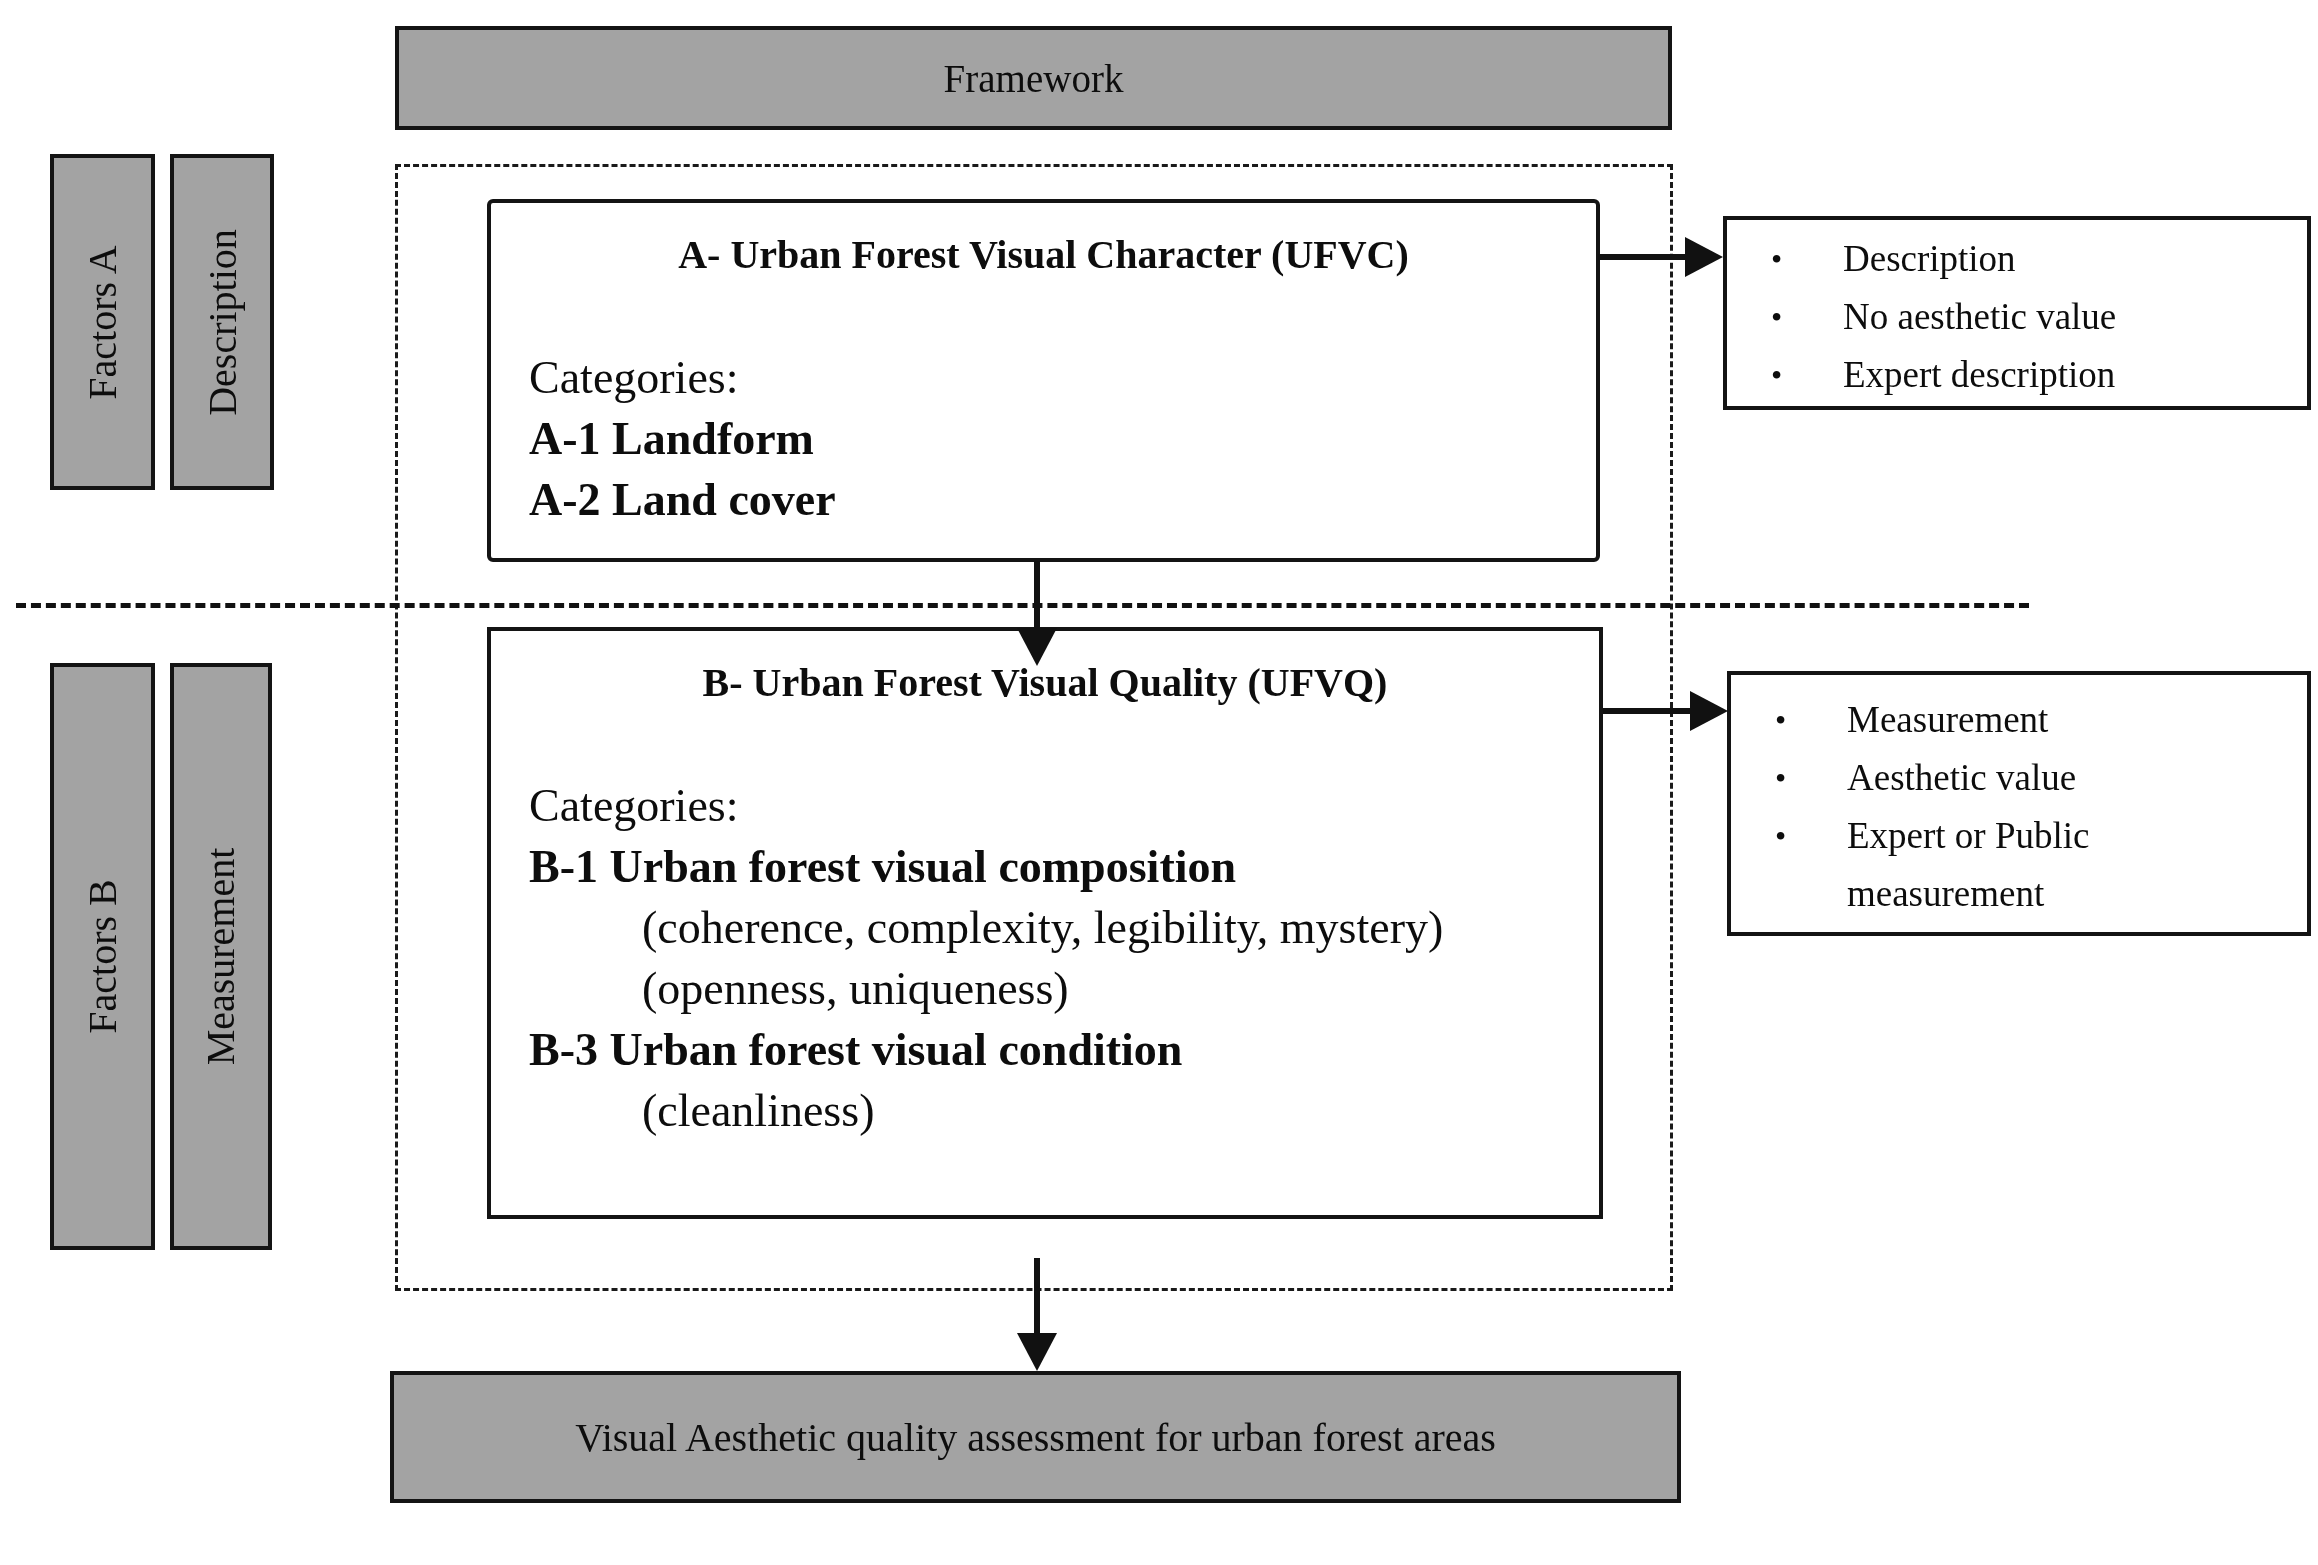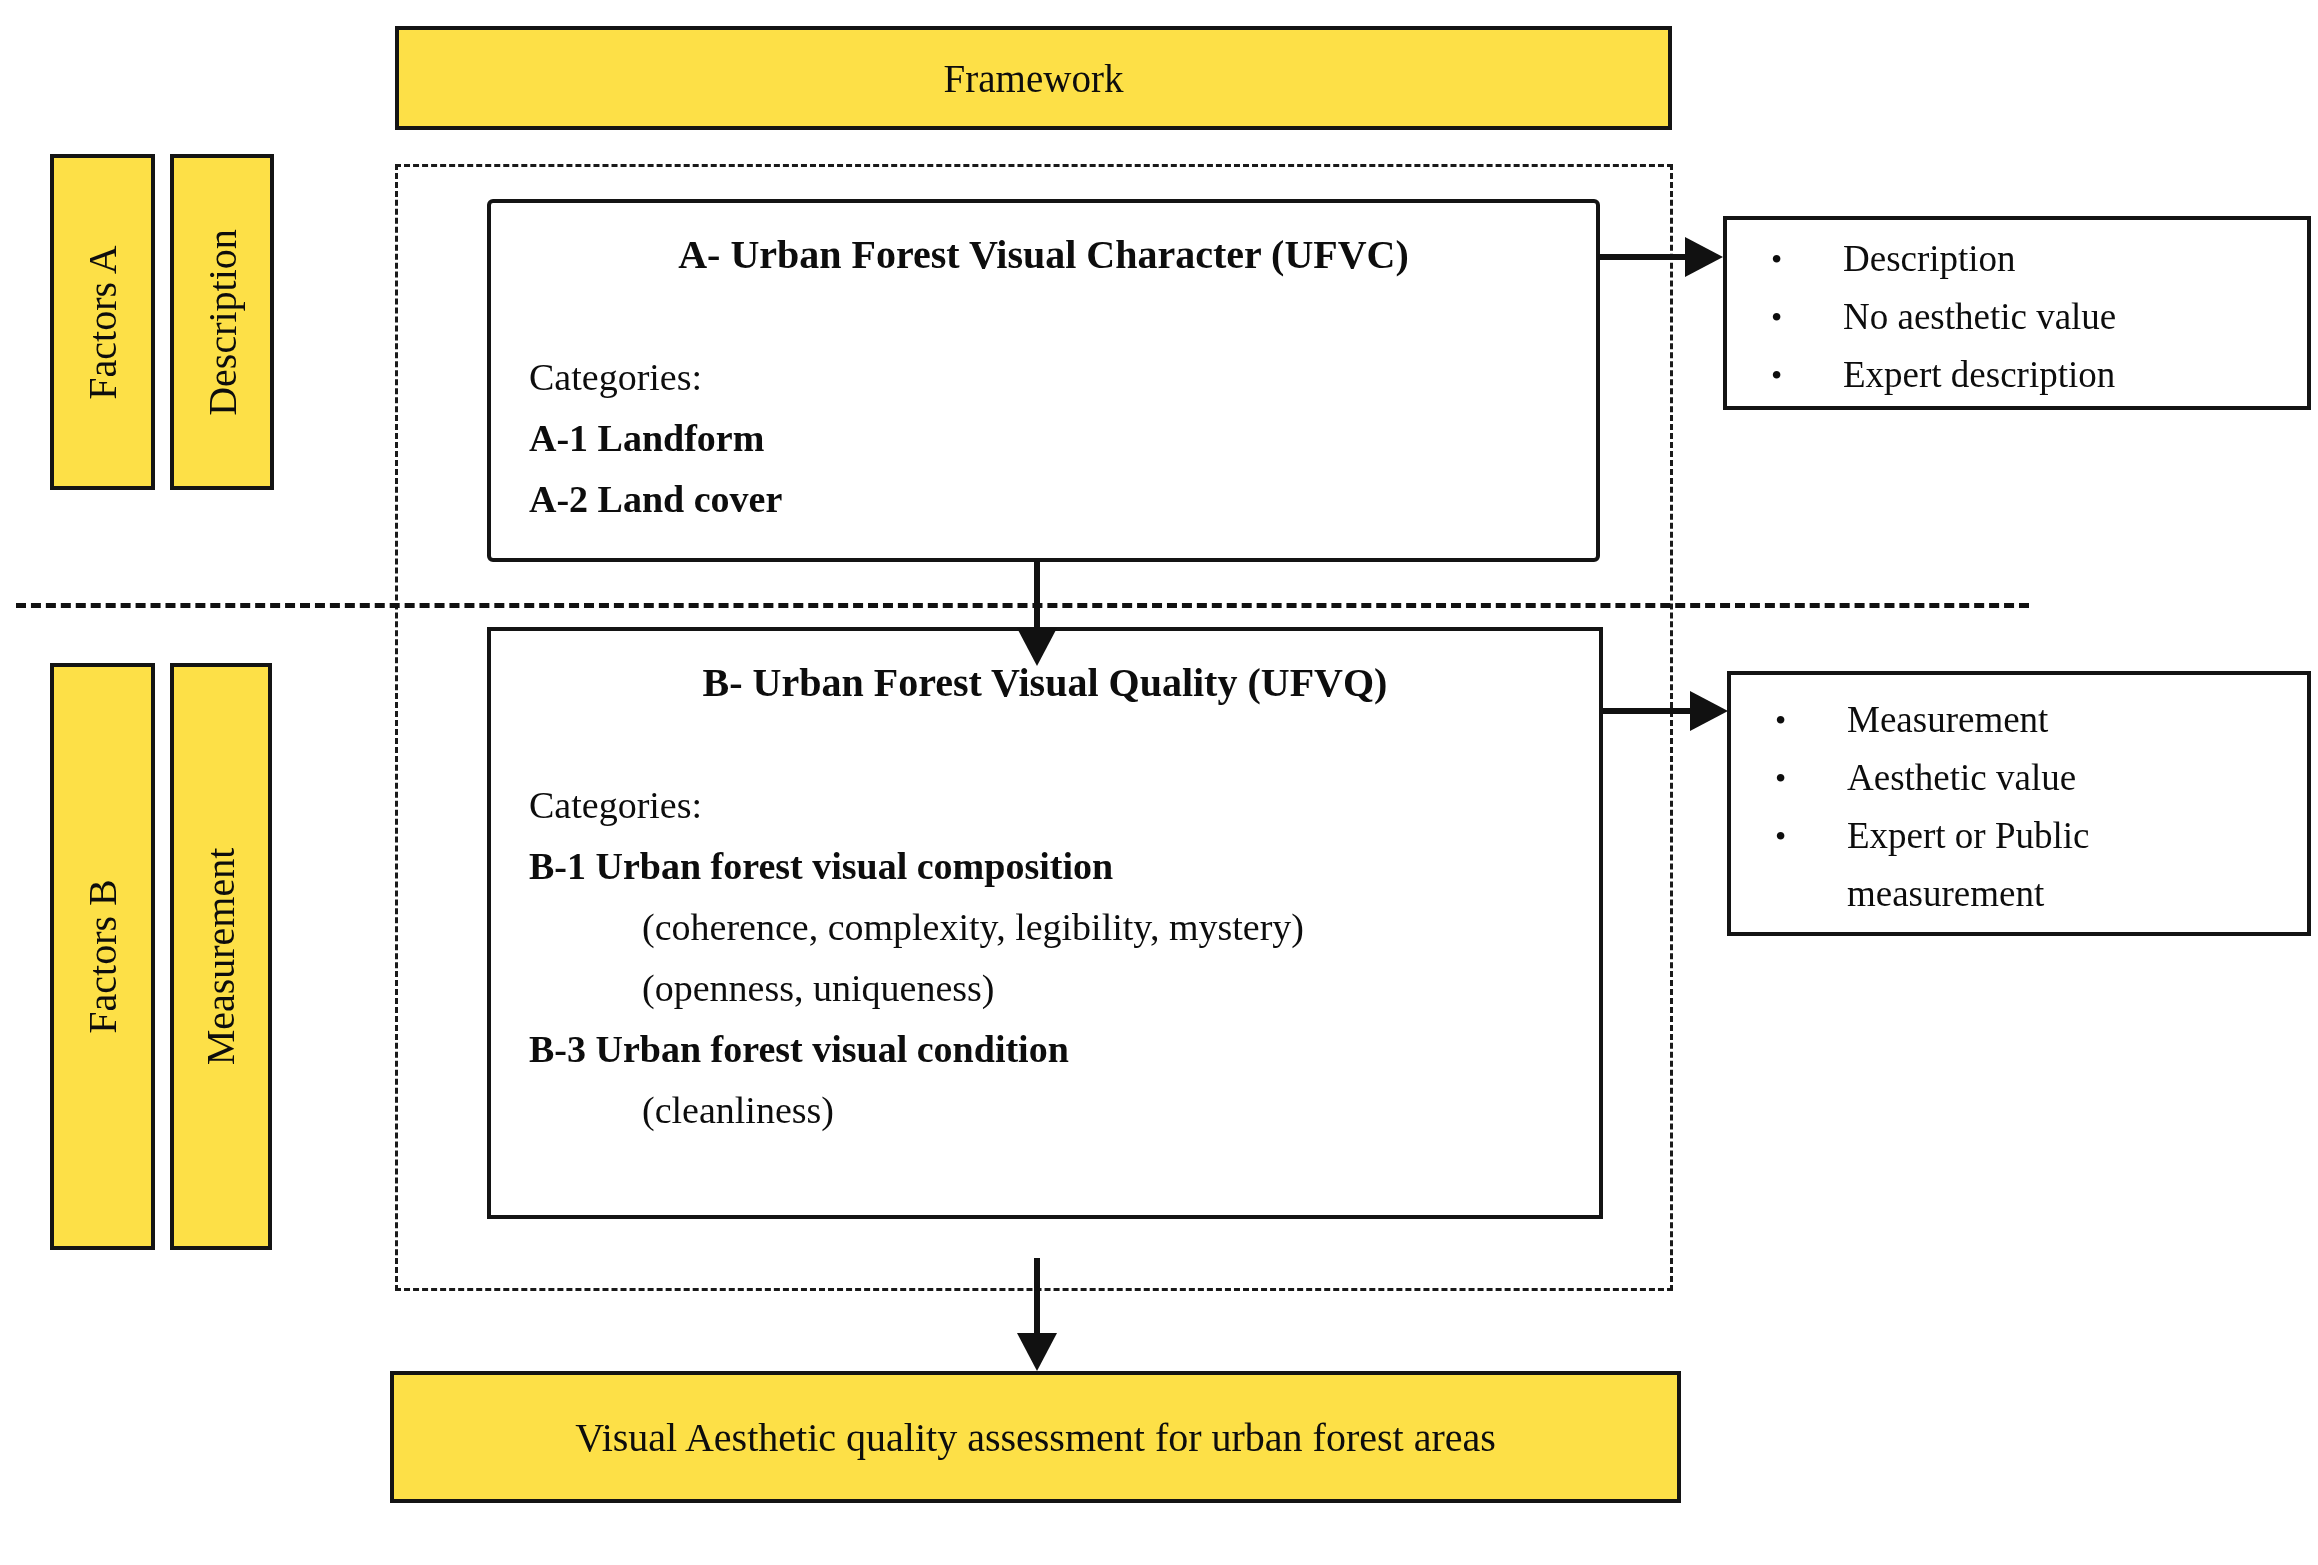--- a/index.html
+++ b/index.html
@@ -13,21 +13,21 @@
     height: 1565px;
     background: #ffffff;
     font-family: "Liberation Serif", "DejaVu Serif", serif;
     color: #0d0d0d;
     overflow: hidden;
   }
 
   
   .gbox {
     position: absolute;
-    background: #fde047;
+    background: #a3a3a3;
     border: 4px solid #141414;
     box-sizing: border-box;
     display: flex;
     align-items: center;
     justify-content: center;
   }
   .wbox {
     position: absolute;
     background: #ffffff;
     border: 4.8px solid #141414;
@@ -75,21 +75,21 @@
   .box-title {
     padding-top: 27px;
     text-align: center;
     font-weight: bold;
     font-size: 40px;
     line-height: 50px;
   }
   .title-gap { height: 67px; }
   .box-line {
     padding-left: 38px;
-    font-size: 38px;
+    font-size: 46px;
     line-height: 61px;
     white-space: nowrap;
   }
   .box-line.bold { font-weight: bold; }
   .box-line.detail { padding-left: 114px; margin-left: 37px; }
 
   
   .notes {
     border-width: 4px;
     font-size: 37px;

